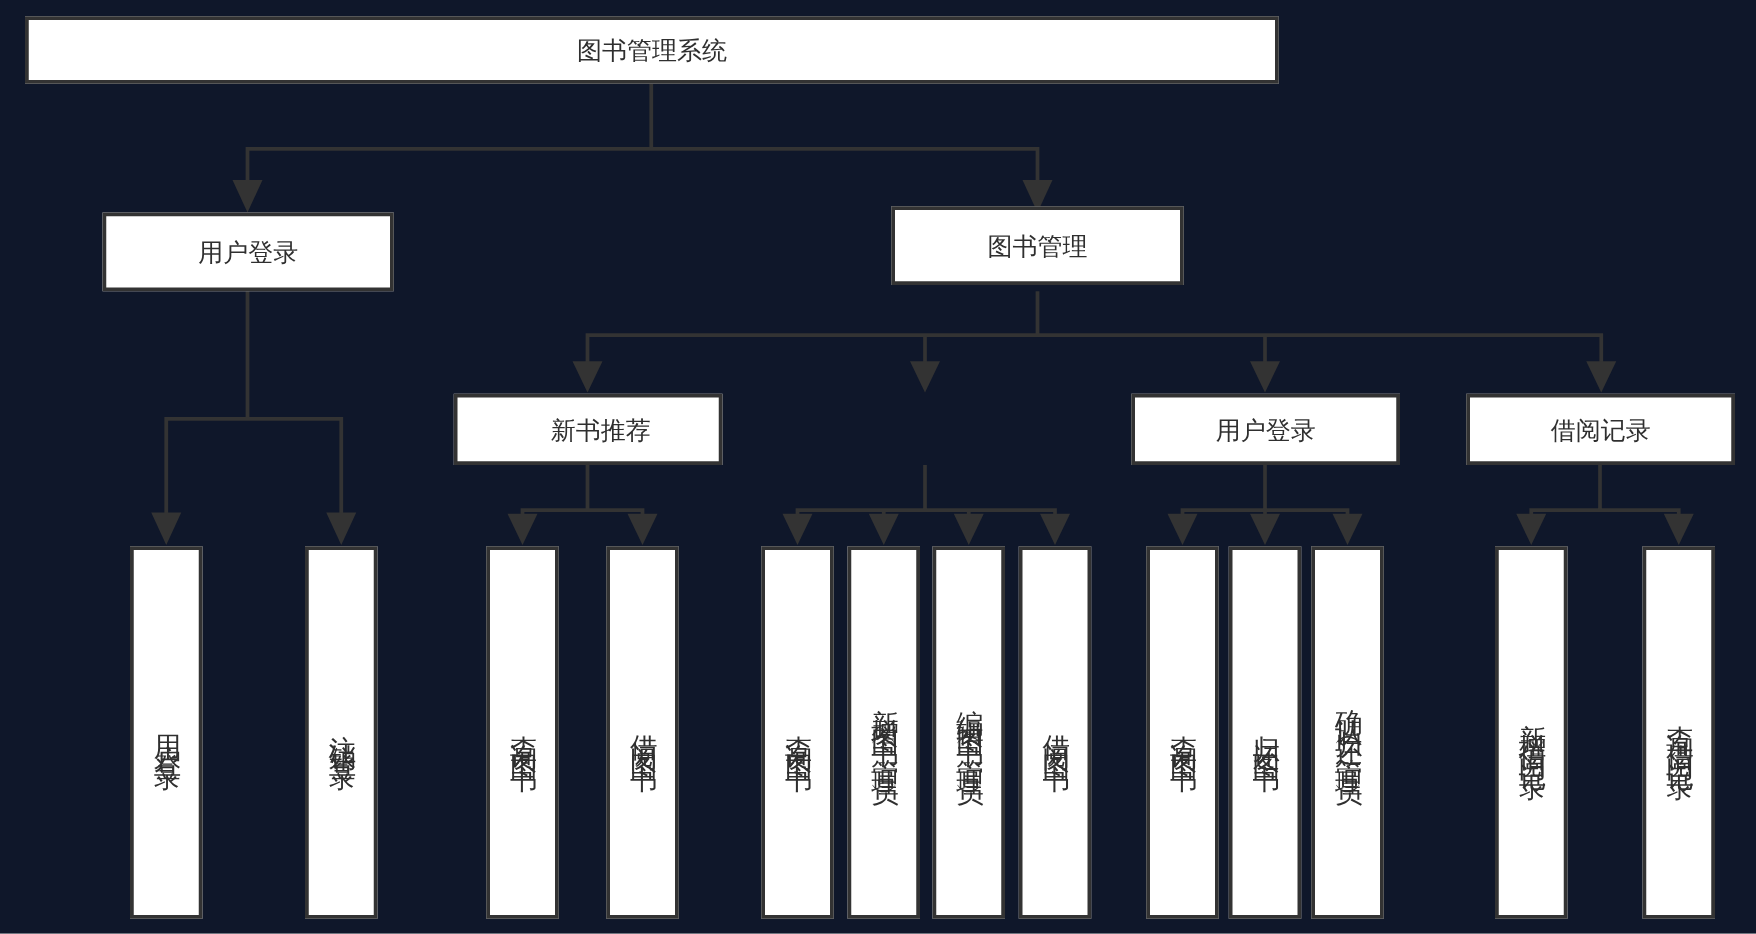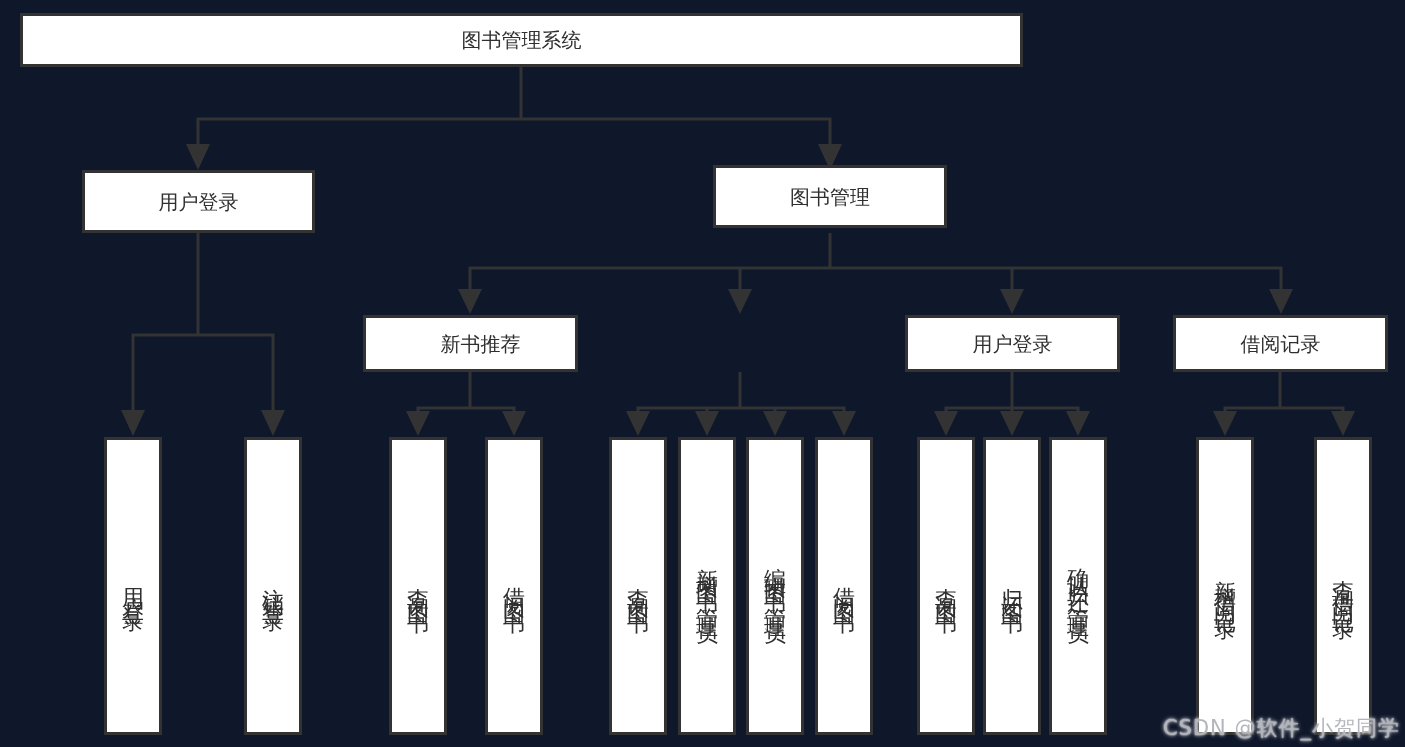--- a/index.html
+++ b/index.html
@@ -119,15 +119,14 @@
   <div class="box leaf" style="left:746px; top:437px; width:58px; height:298px;">编辑图书（管理员）</div>
   <div class="box leaf" style="left:815px; top:437px; width:58px; height:298px;">借阅图书</div>
 
   <div class="box leaf" style="left:917px; top:437px; width:58px; height:298px;">查询图书</div>
   <div class="box leaf" style="left:983px; top:437px; width:58px; height:298px;">归还图书</div>
   <div class="box leaf" style="left:1049px; top:437px; width:58px; height:298px;">确认归还（管理员）</div>
 
   <div class="box leaf" style="left:1196px; top:437px; width:58px; height:298px;">新增借阅记录</div>
   <div class="box leaf" style="left:1314px; top:437px; width:58px; height:298px;">查询借阅记录</div>
 
-  <div class="watermark">CSDN @软件_小贺同学</div>
 
 </div>
 
 </body></html>

